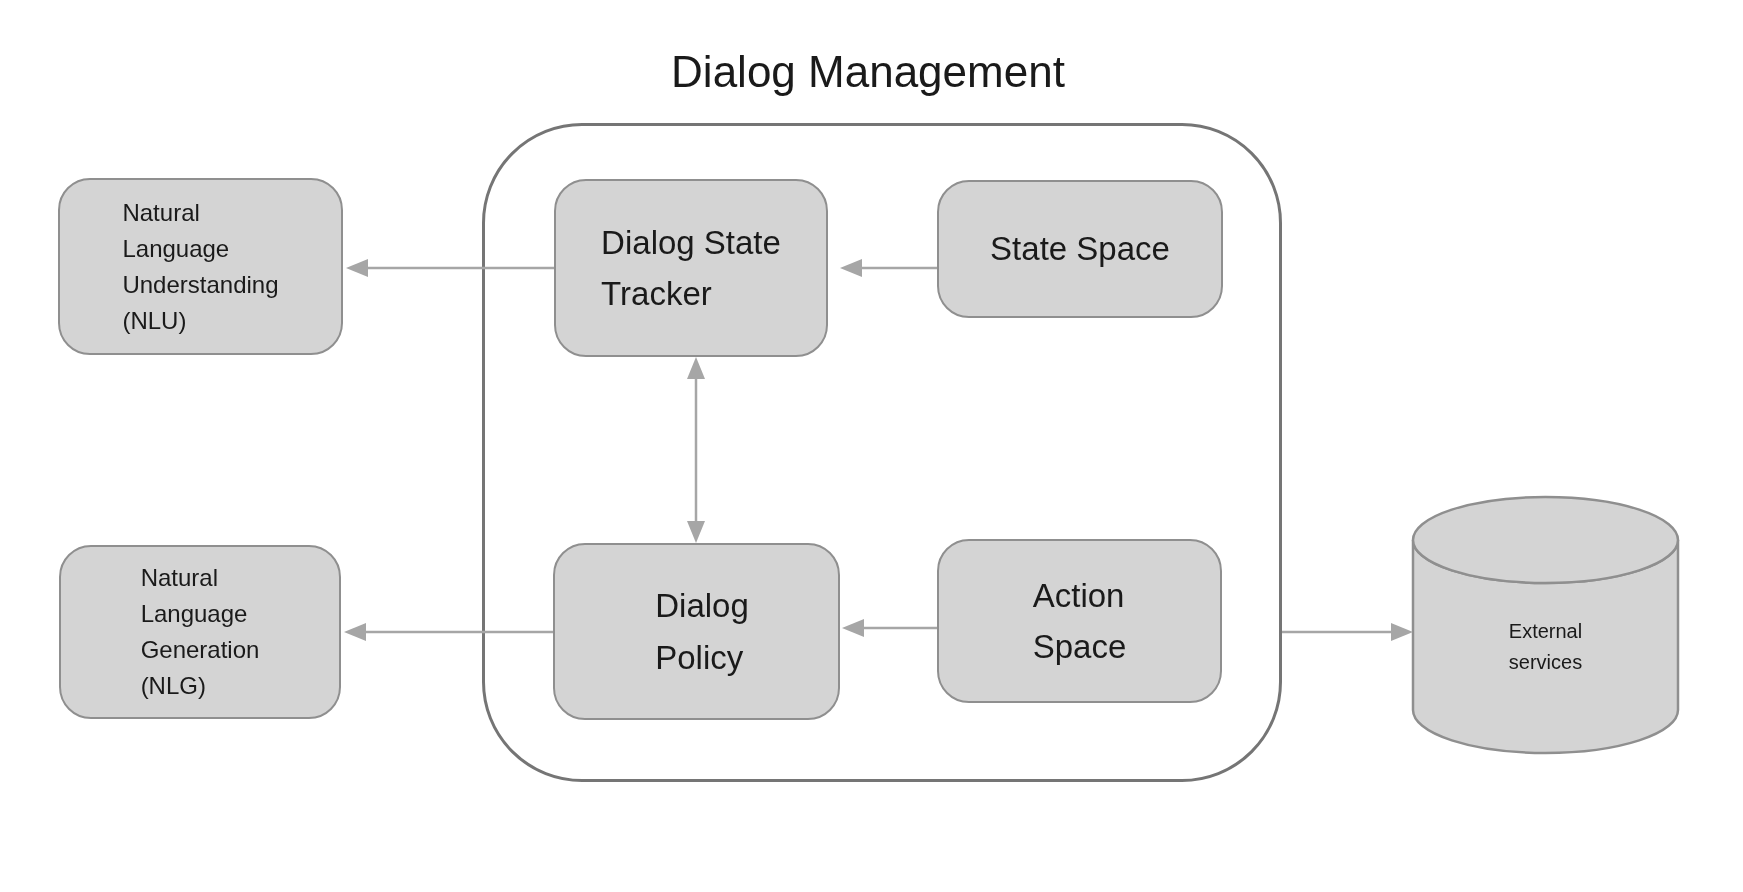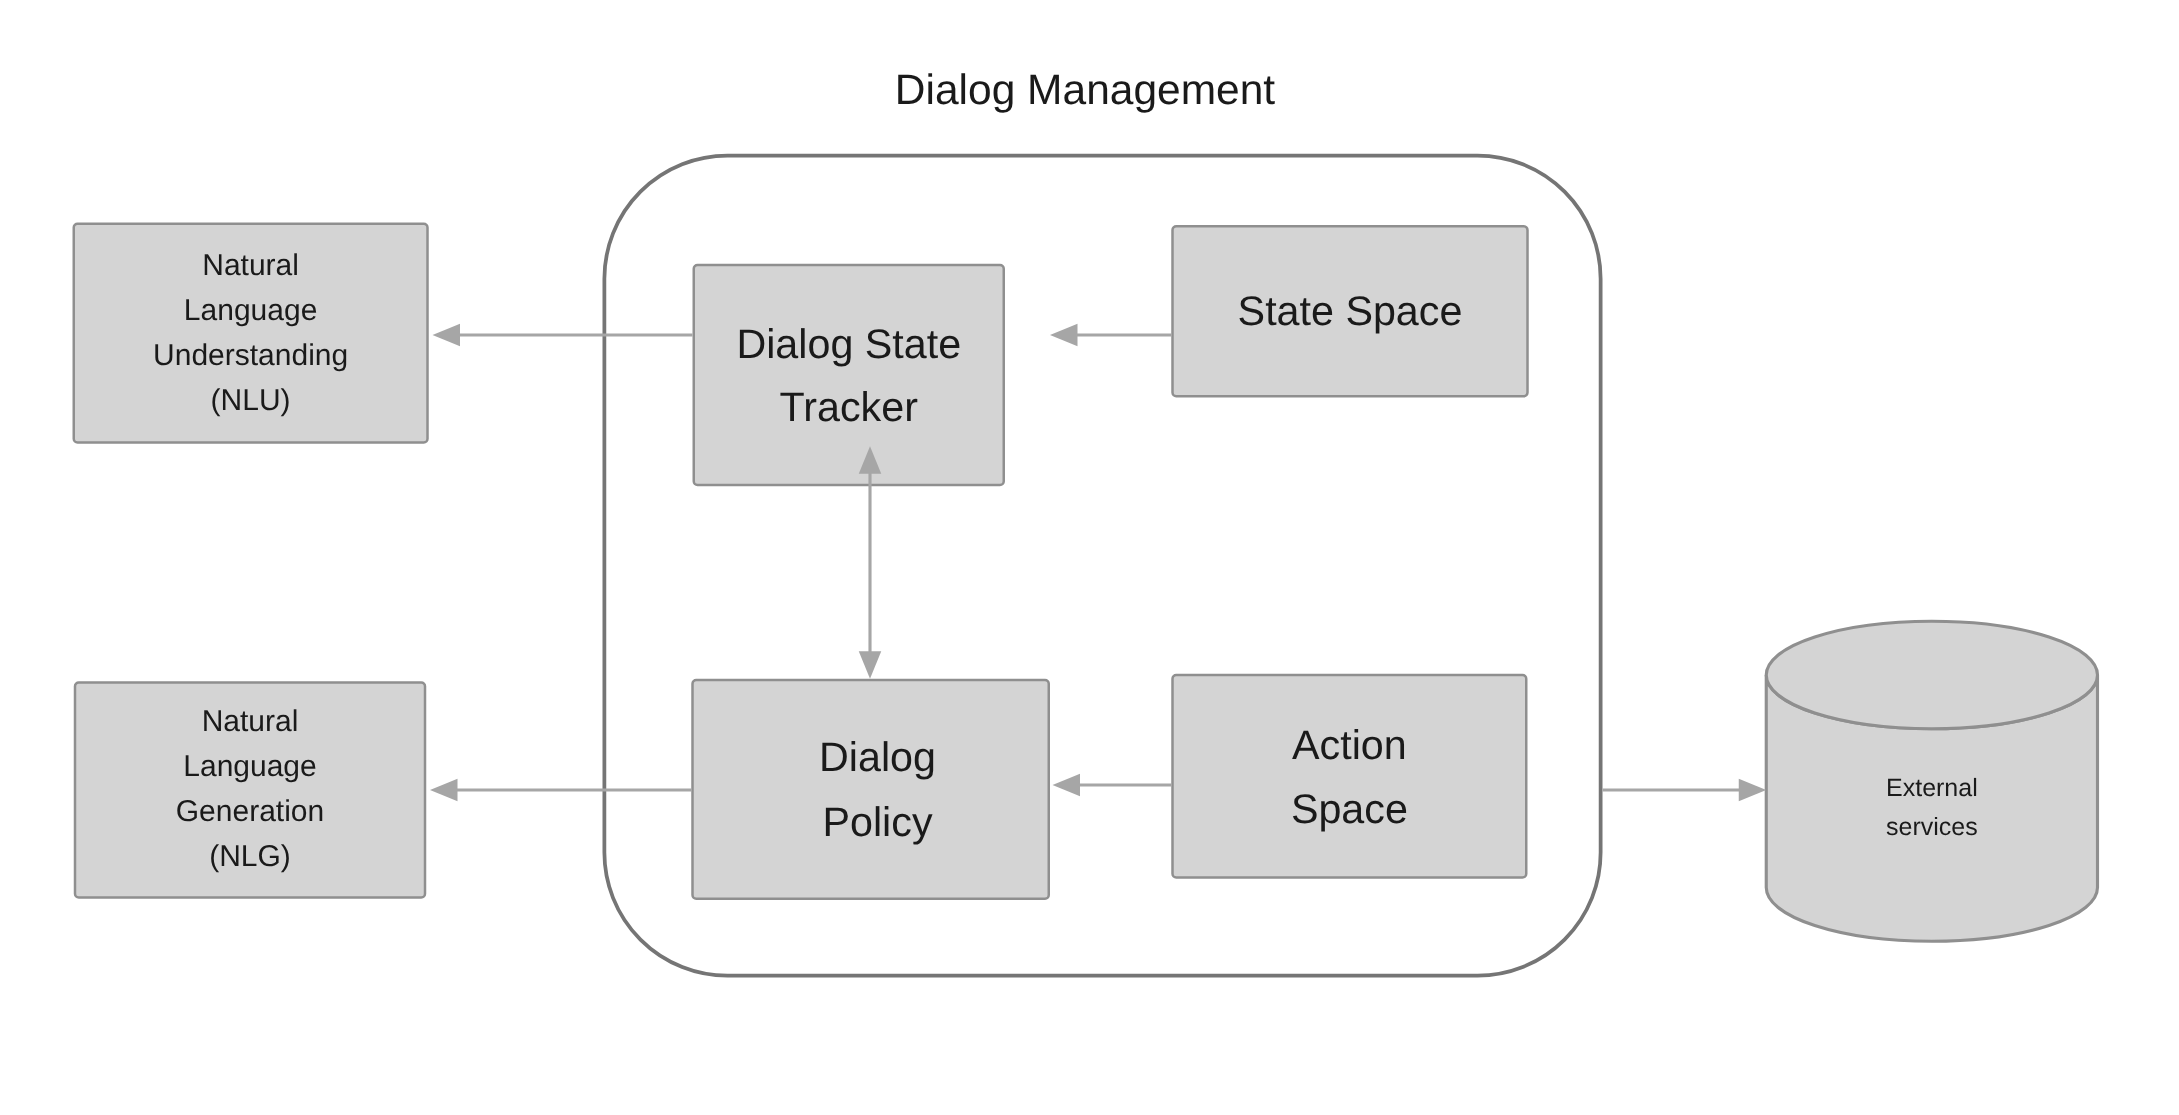--- a/index.html
+++ b/index.html
@@ -16,49 +16,49 @@
     width:1743px;height:892px;
     background:var(--background);
     font-family:"Liberation Sans", sans-serif;
     color:var(--text);
     overflow:hidden;
   }
   .diagram-title{
     position:absolute;
     left:468px;top:52px;width:800px;
     text-align:center;
-    font-size:34px;
+    font-size:44px;
     line-height:40px;
     color:var(--text);
     white-space:pre-line;
   }
   .container-box{
     position:absolute;
     left:482px;top:123px;
     width:794px;height:653px;
     border:3px solid var(--container-border);
     border-radius:100px;
     background:transparent;
     z-index:1;
   }
   .node{
     position:absolute;
     display:flex;align-items:center;justify-content:center;
-    text-align:center;
+    text-align:left;
     background:var(--node-fill);
     border:2.5px solid var(--node-border);
-    border-radius:4px;
+    border-radius:32px;
     white-space:pre-line;
     z-index:2;
     box-sizing:border-box;
   }
   .node.big{font-size:33px;line-height:1.55;}
   .node.small{font-size:24px;line-height:1.5;}
   .node-nlu{left:58px;top:178px;width:285px;height:177px;}
-  .node-dst{left:554px;top:179px;width:250px;height:178px;margin-top:32px;}
+  .node-dst{left:554px;top:179px;width:274px;height:178px;}
   .node-state-space{left:937px;top:180px;width:286px;height:138px;}
   .node-nlg{left:59px;top:545px;width:282px;height:174px;}
   .node-policy{left:553px;top:543px;width:287px;height:177px;padding-left:11px;}
   .node-action-space{left:937px;top:539px;width:285px;height:164px;}
   .overlay{
     position:absolute;left:0;top:0;width:1743px;height:892px;
     z-index:5;pointer-events:none;
   }
   .arrow-line{stroke:var(--arrow);stroke-width:2.5;fill:none;}
   .arrow-head{fill:var(--arrow);stroke:none;}

